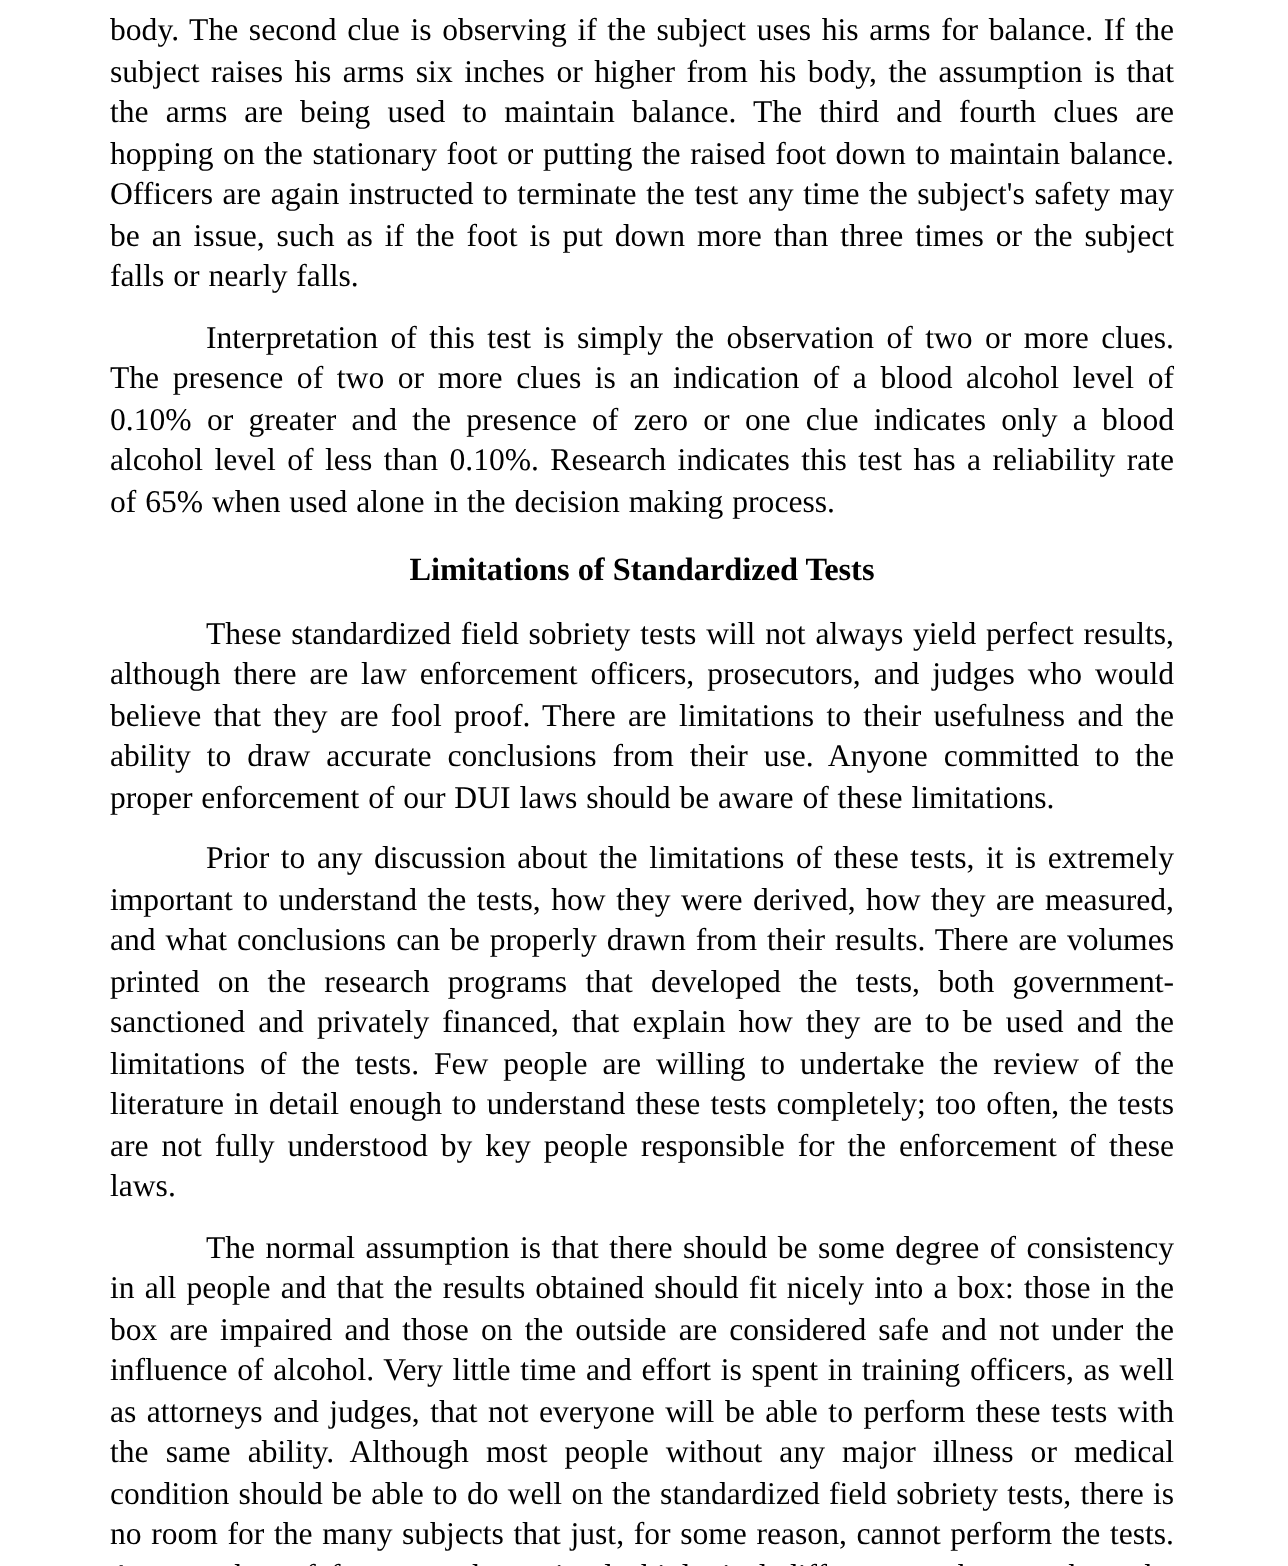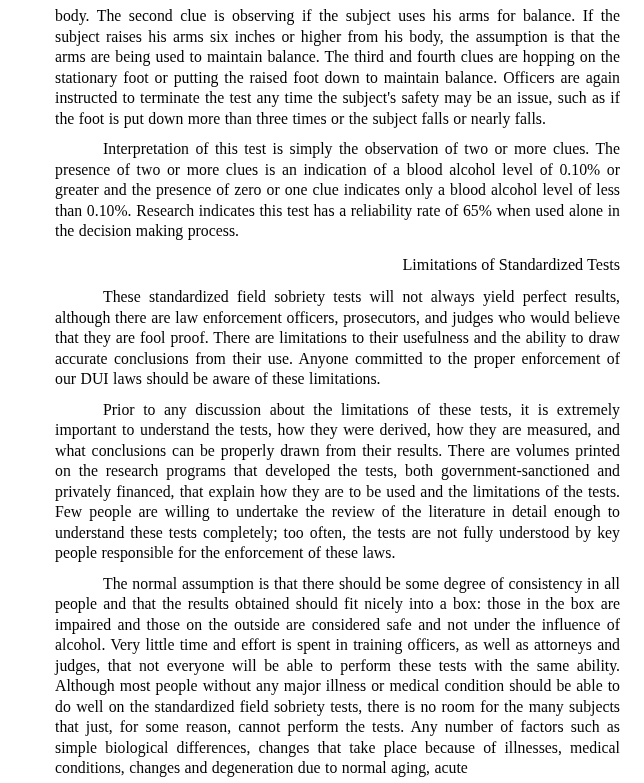--- a/index.html
+++ b/index.html
@@ -6,41 +6,41 @@
     margin: 0;
     padding: 0;
     background: #ffffff;
   }
   .page {
     position: relative;
     width: 644px;
     height: 783px;
     background: #ffffff;
     box-sizing: border-box;
-    padding: 6px 24px 0 55px;
+    padding: 6px 57px 0 55px;
     font-family: "Liberation Serif", serif;
     font-size: 15.8px;
     line-height: 20.5px;
     color: #000000;
     overflow: hidden;
   }
   .para {
     margin: 0 0 10px 0;
     text-align: justify;
     word-spacing: 0.5px;
   }
   .para.indent {
     text-indent: 48px;
     font-family: Liberation Serif, serif;
   }
   .section-heading {
-    font-weight: normal;
+    font-weight: bold;
     font-size: 16.2px;
     margin: 13px 0 12px 0;
-    text-align: right;
+    text-align: center;
   }
 </style>
 </head>
 <body>
 
 <div class="page">
   <p class="para">body. The second clue is observing if the subject uses his arms for balance. If the subject raises his arms six inches or higher from his body, the assumption is that the arms are being used to maintain balance. The third and fourth clues are hopping on the stationary foot or putting the raised foot down to maintain balance. Officers are again instructed to terminate the test any time the subject's safety may be an issue, such as if the foot is put down more than three times or the subject falls or nearly falls.</p>
 
   <p class="para indent">Interpretation of this test is simply the observation of two or more clues. The presence of two or more clues is an indication of a blood alcohol level of 0.10% or greater and the presence of zero or one clue indicates only a blood alcohol level of less than 0.10%. Research indicates this test has a reliability rate of 65% when used alone in the decision making process.</p>
 

